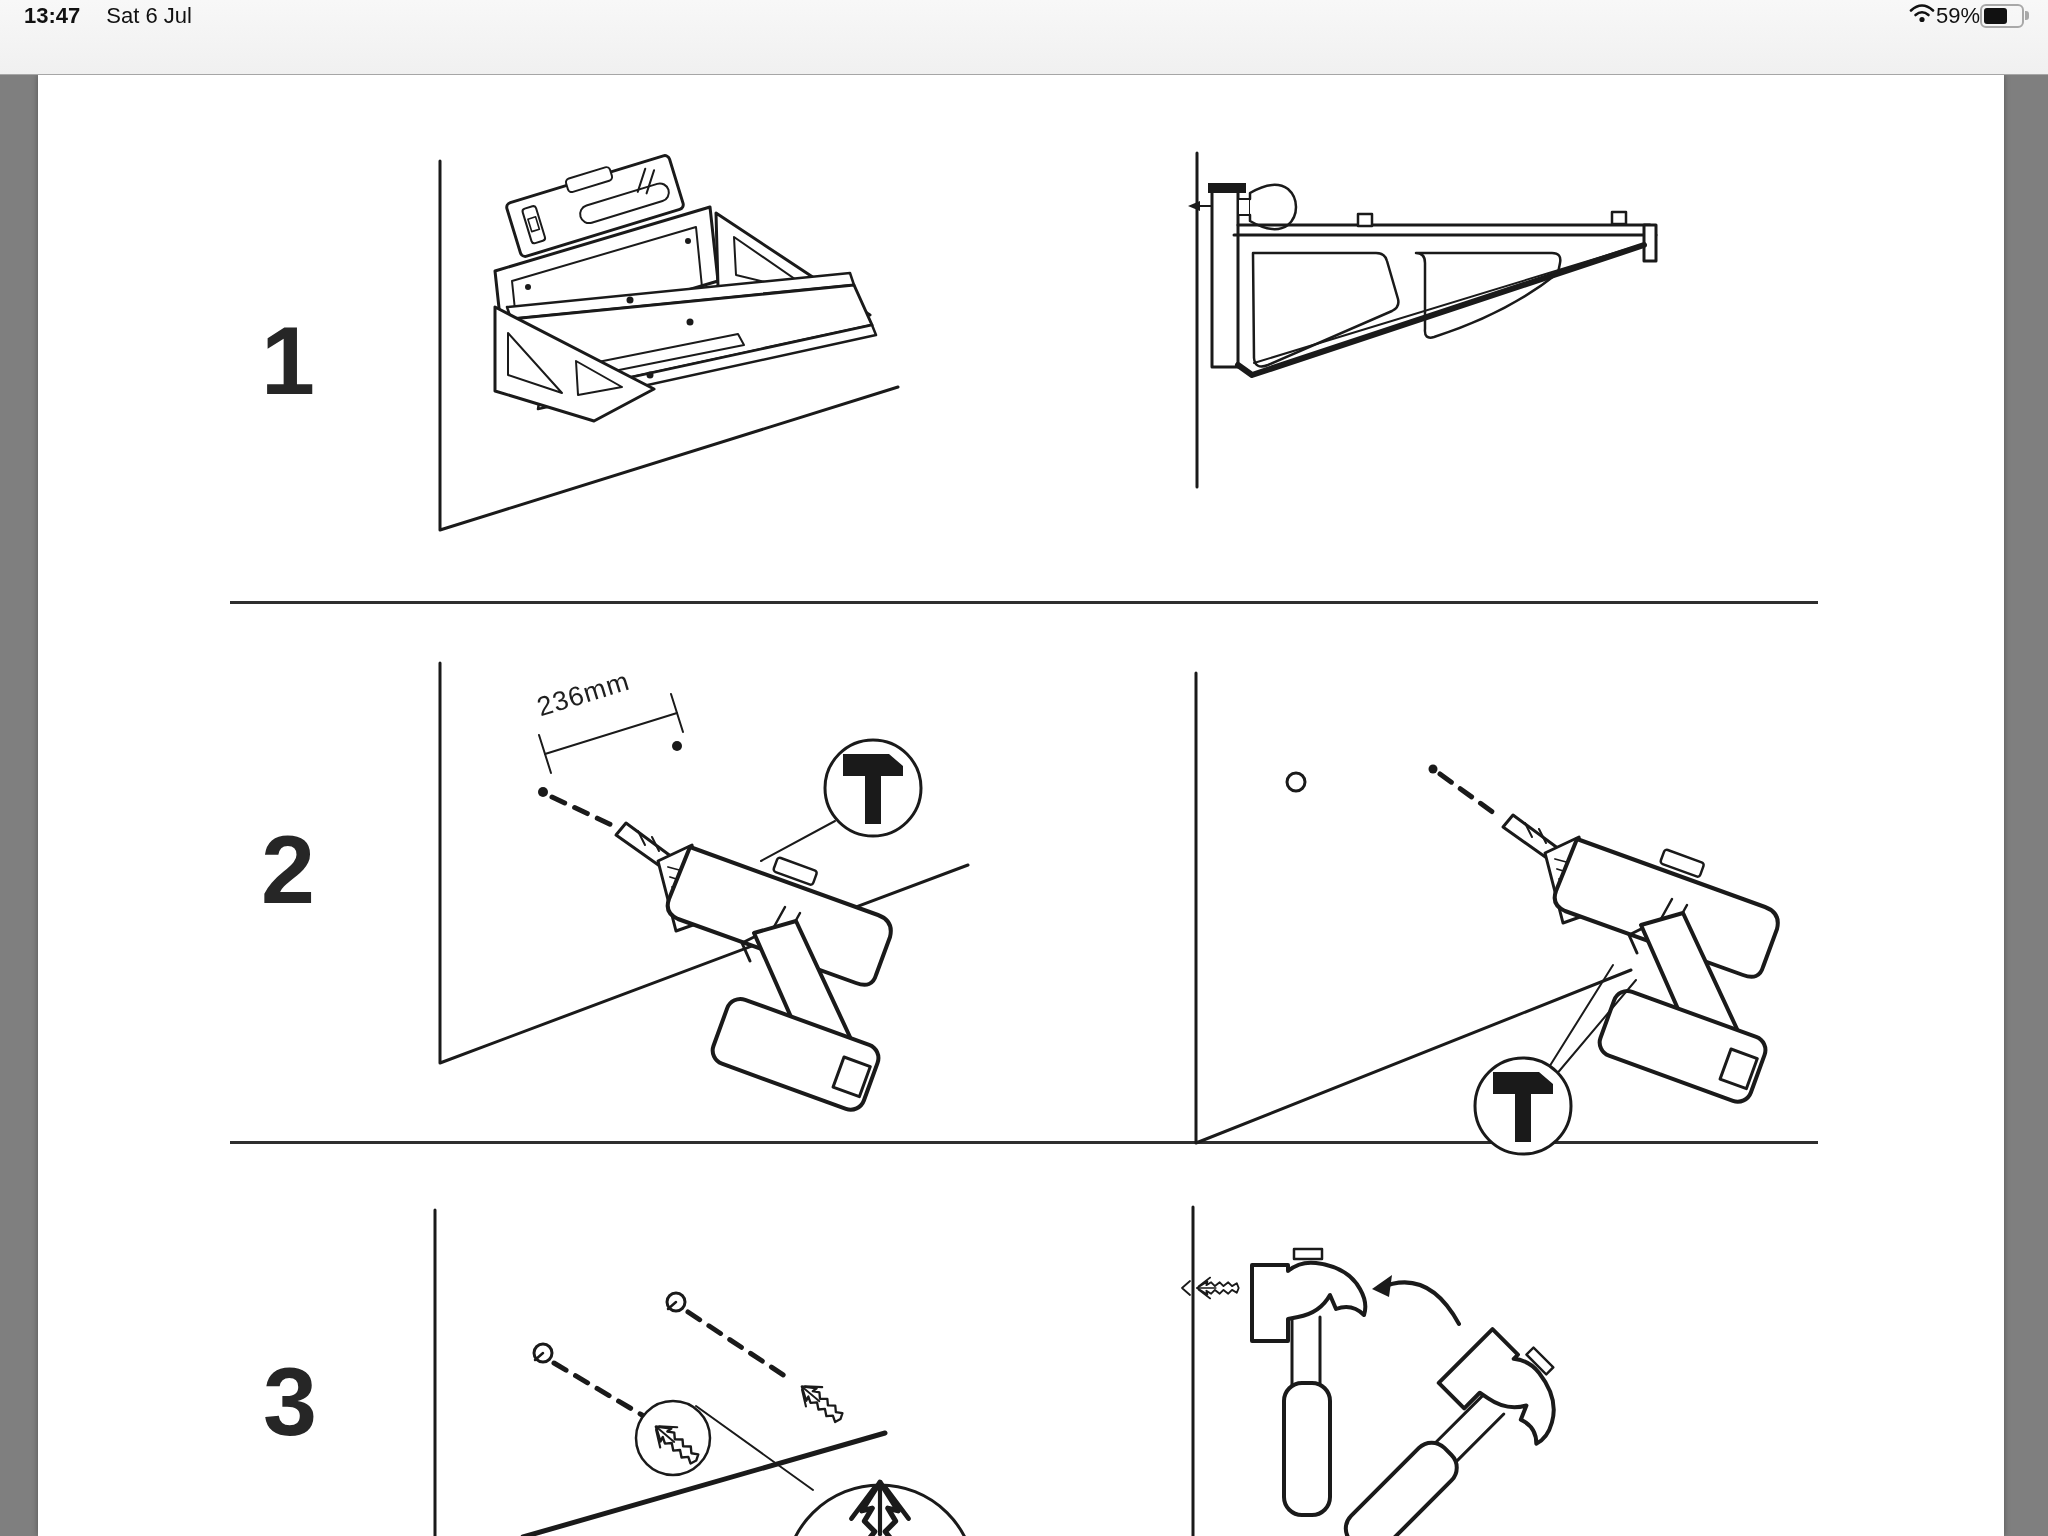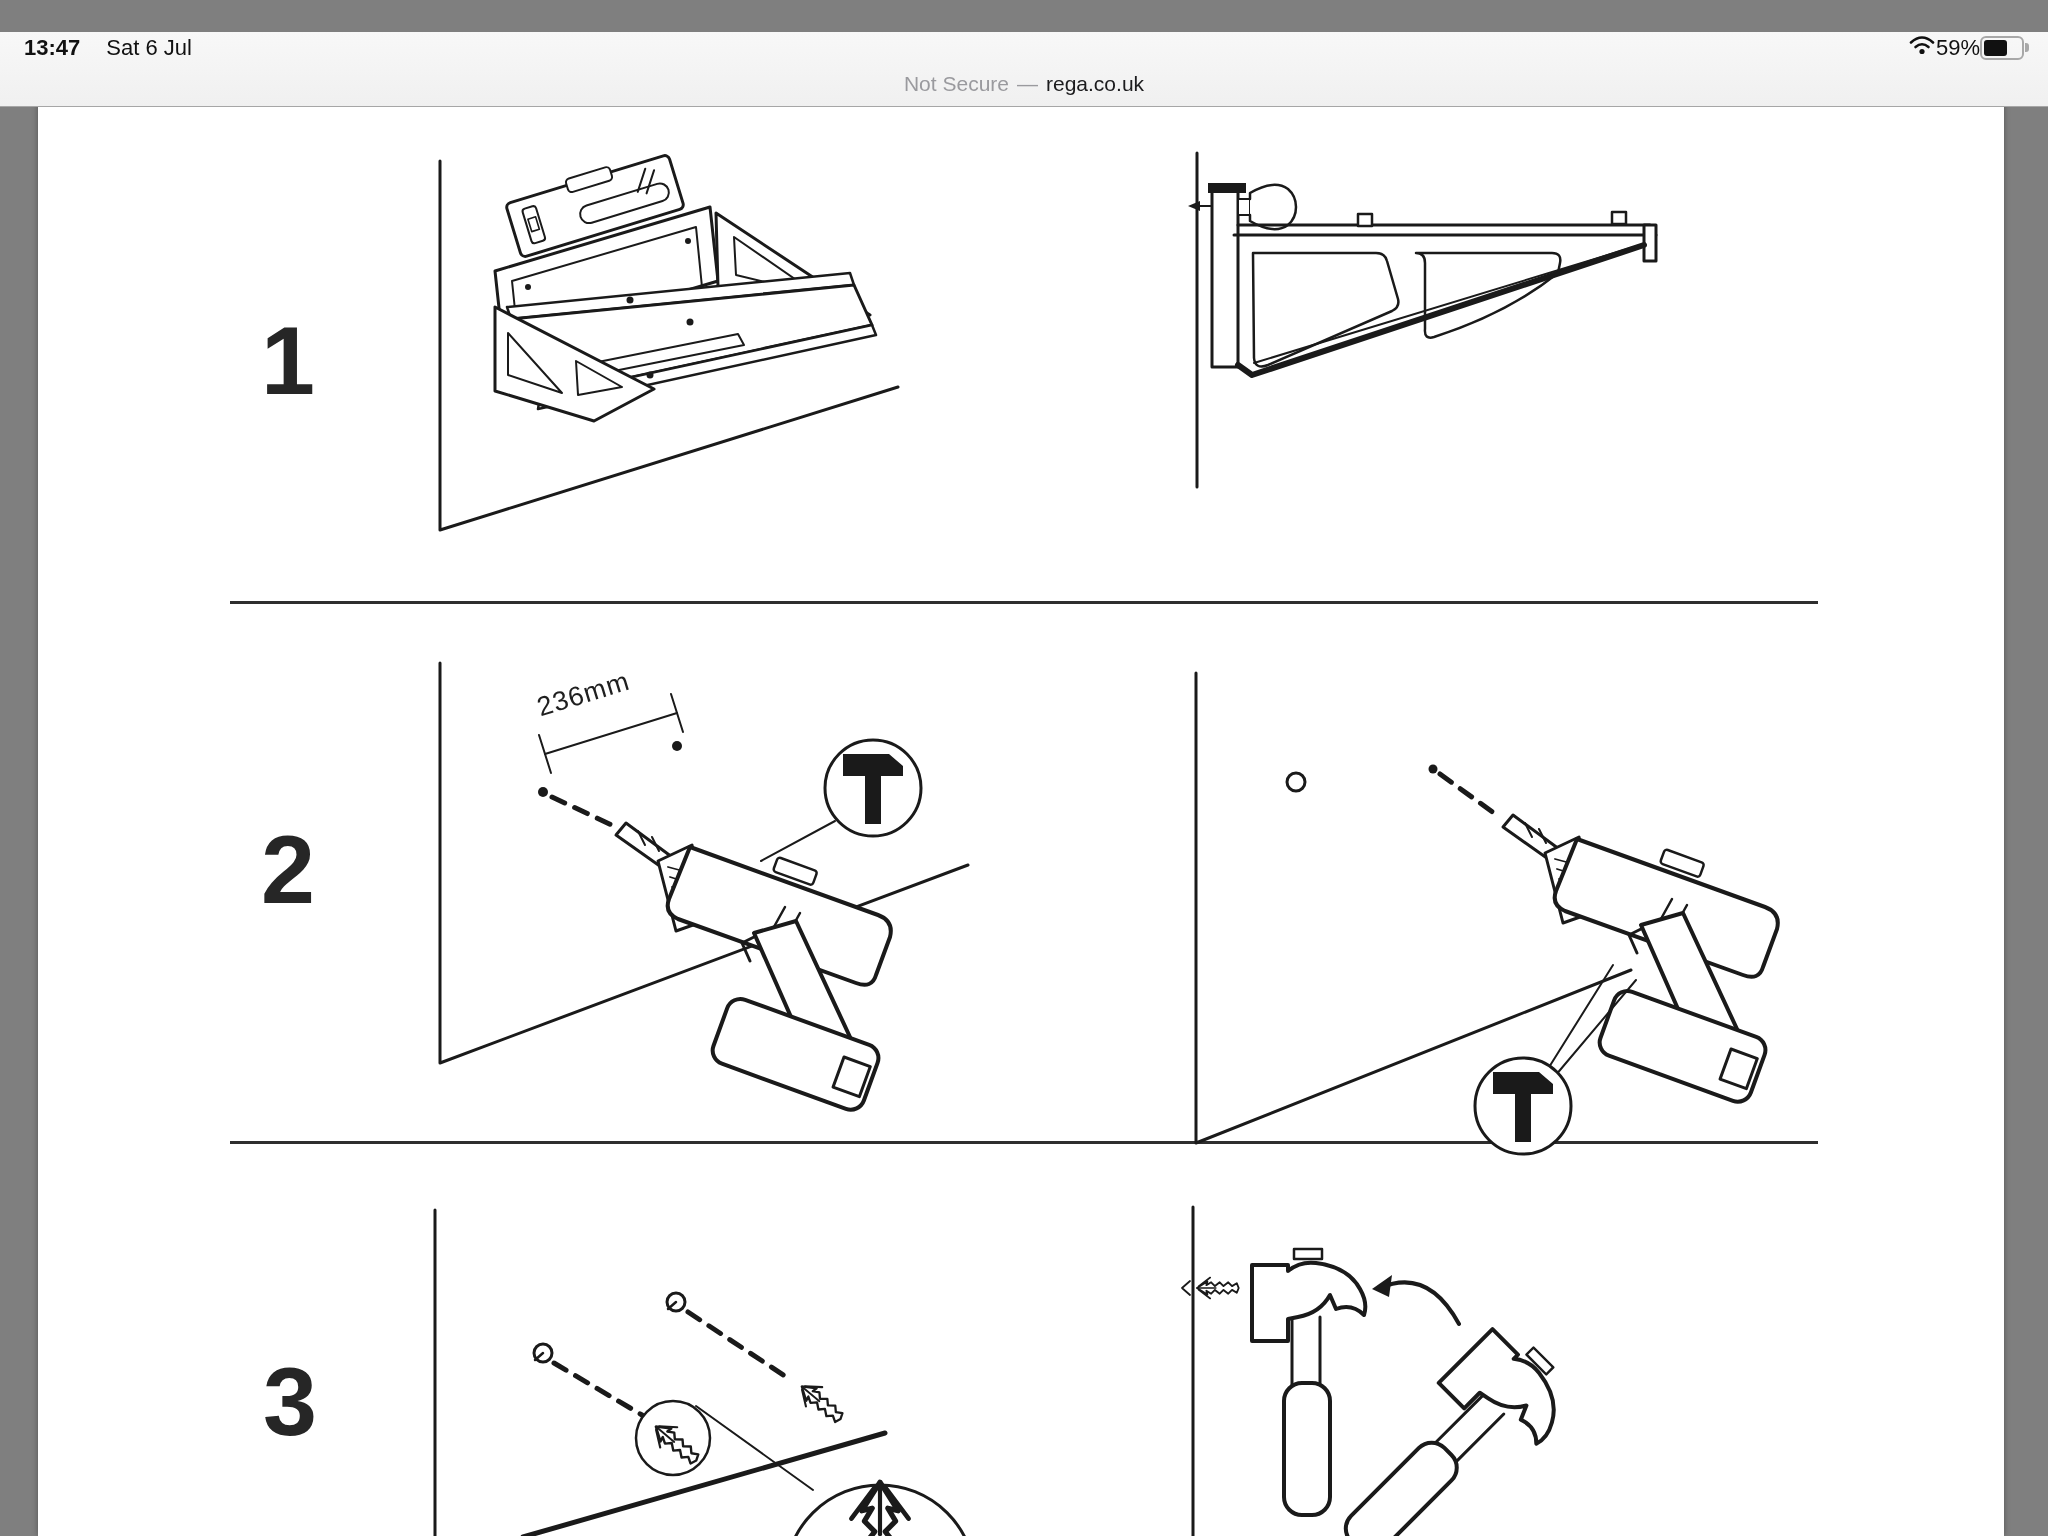--- a/index.html
+++ b/index.html
@@ -1,18 +1,18 @@
 <!DOCTYPE html>
 <html><head>
 <meta charset="utf-8">
 <style>
   html,body{margin:0;padding:0;width:2048px;height:1536px;overflow:hidden;
     font-family:"Liberation Sans","DejaVu Sans",sans-serif;background:#7f7f7f;}
   .chrome{position:absolute;top:0;left:0;width:2048px;height:75px;
-    background:linear-gradient(#f8f8f8,#f0f0f0);border-bottom:1px solid #a6a6a6;box-sizing:border-box;z-index:5;margin-top:32px;}
+    background:linear-gradient(#f8f8f8,#f0f0f0);border-bottom:1px solid #a6a6a6;box-sizing:border-box;z-index:5;}
   .statusbar{position:absolute;top:0;left:0;right:0;height:32px;display:flex;
     align-items:center;justify-content:space-between;padding:0 24px;}
   .status-left{display:flex;gap:26px;font-size:22px;color:#111;}
   .status-time{font-weight:700;}
   .status-right{display:flex;align-items:center;font-size:22px;color:#111;}
   .battery{position:relative;width:40px;height:20px;border:2px solid #a8a8a8;border-radius:6px;display:inline-block;}
   .battery .fill{position:absolute;left:2px;top:2px;bottom:2px;width:58%;background:#111;border-radius:3px;}
   .battery .nub{position:absolute;right:-7px;top:5px;width:4px;height:9px;background:#a8a8a8;border-radius:0 3px 3px 0;}
   .titlebar{position:absolute;top:30px;left:0;right:0;height:44px;display:flex;
     align-items:center;justify-content:center;font-size:21px;}
@@ -50,25 +50,20 @@
           <circle cx="14" cy="17.5" r="2.6" fill="#111"></circle>
         </svg>
       </span>
       <span>59%</span>
       <span class="battery">
           <span class="fill"></span>
           <span class="nub"></span>
         </span>
     </div>
   </div>
-  <div class="titlebar">
-    <span class="title-secure">Not Secure</span>
-    <span class="title-sep">—</span>
-    <span class="title-domain">rega.co.uk</span>
-  </div>
 </div>
 
 <div class="pdf-area">
   <div class="page">
 
     <div class="stepnum" id="num1">1</div>
     <div class="stepnum" id="num2">2</div>
     <div class="stepnum" id="num3">3</div>
     <div class="dimlabel">236mm</div>
 

